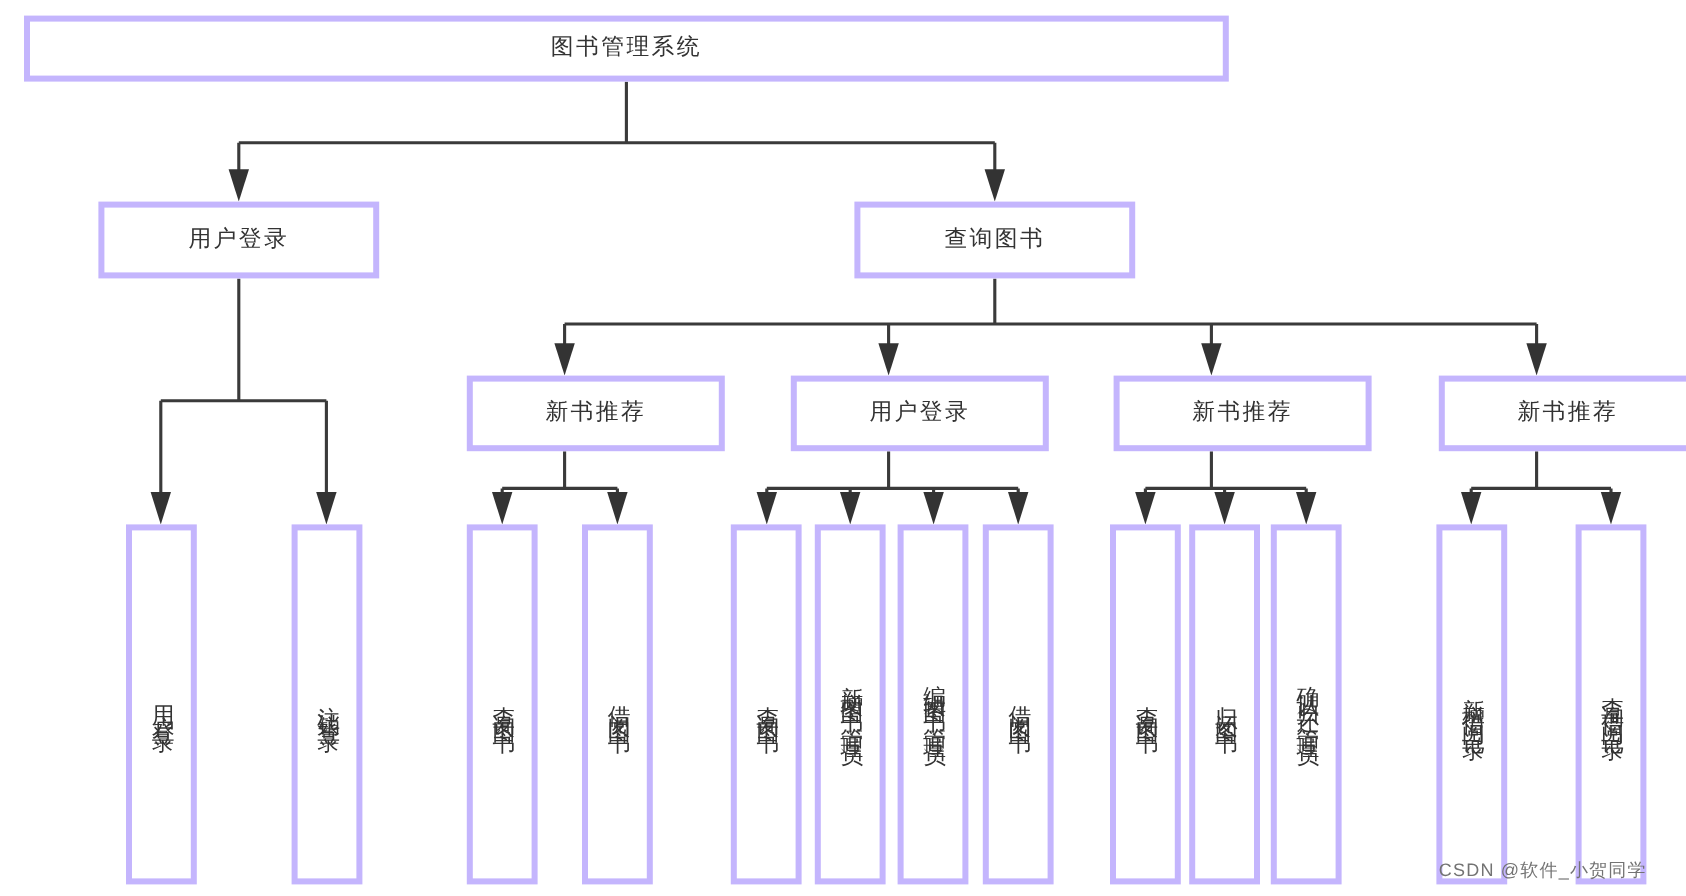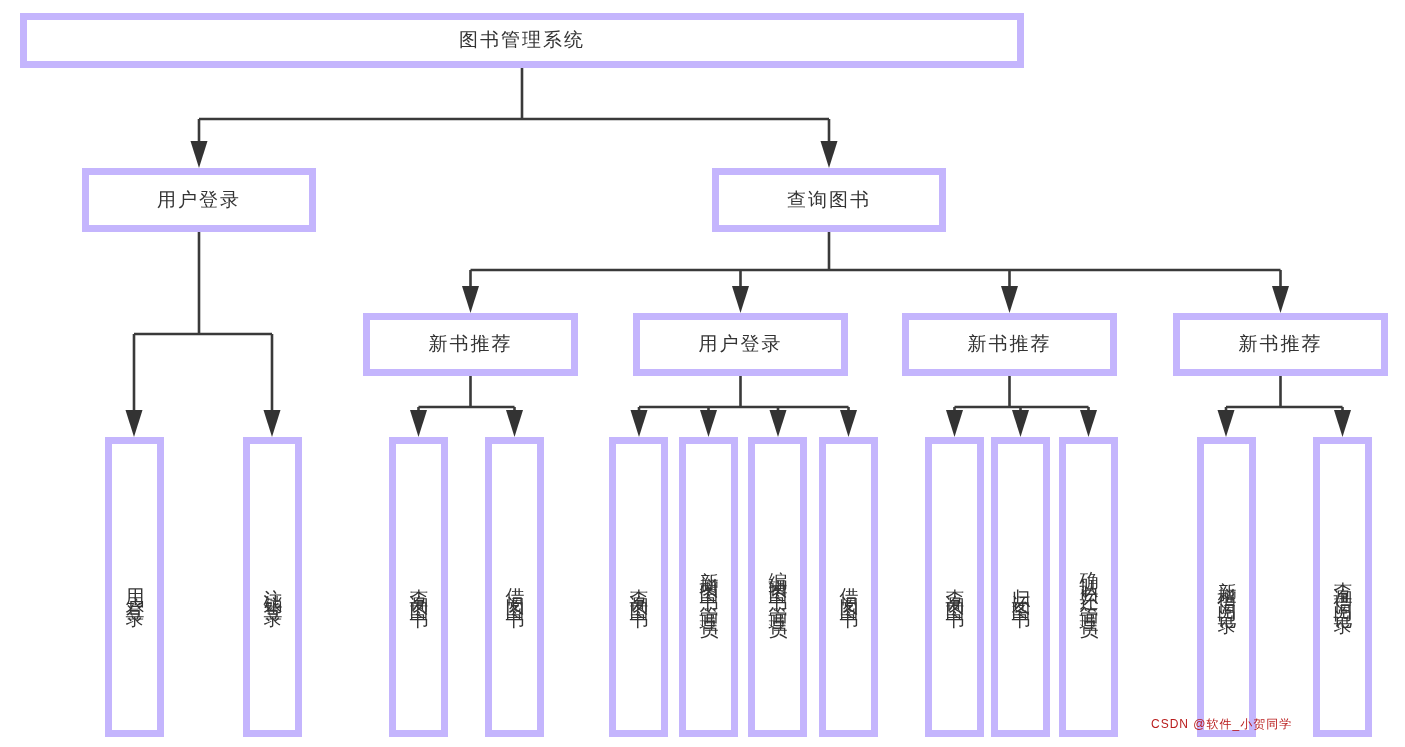--- a/index.html
+++ b/index.html
@@ -17,49 +17,49 @@
   }
   #wires {
     position: absolute;
     left: 0; top: 0;
     width: 1405px; height: 747px;
     pointer-events: none;
   }
   .node {
     position: absolute;
     box-sizing: border-box;
-    border: 7px solid #c4b5fd;
+    border: 5px solid #c4b5fd;
     background: #ffffff;
     display: flex;
     align-items: center;
     justify-content: center;
     color: #333333;
     font-size: 19px;
     letter-spacing: 2px;
     text-align: center;
     line-height: 1.2;
   }
   .node.root  { left: 20px;  top: 13px;  width: 1004px; height: 55px; }
   .node.lvl2  { top: 168px; width: 234px; height: 64px; }
-  .node.lvl3  { top: 313px; width: 215px; height: 63px; }
+  .node.lvl3  { top: 313px; width: 215px; height: 63px; margin-left: 26px; }
   .node.leaf {
     top: 437px;
     width: 59px;
     height: 300px;
     writing-mode: vertical-rl;
     letter-spacing: 7px;
     padding: 6px 0;
   }
   .watermark {
     position: absolute;
-    left: 1151px;
+    left: 1199px;
     top: 716px;
-    font-size: 12px;
+    font-size: 15px;
     letter-spacing: 1px;
-    color: #b91c1c;
+    color: #737373;
     white-space: nowrap;
   }
 </style>
 </head>
 <body>
 
 <div id="stage">
 
   <svg id="wires" viewBox="0 0 1405 747" xmlns="http://www.w3.org/2000/svg">
     <g stroke="#3a3a3a" stroke-width="2.6" fill="none">

